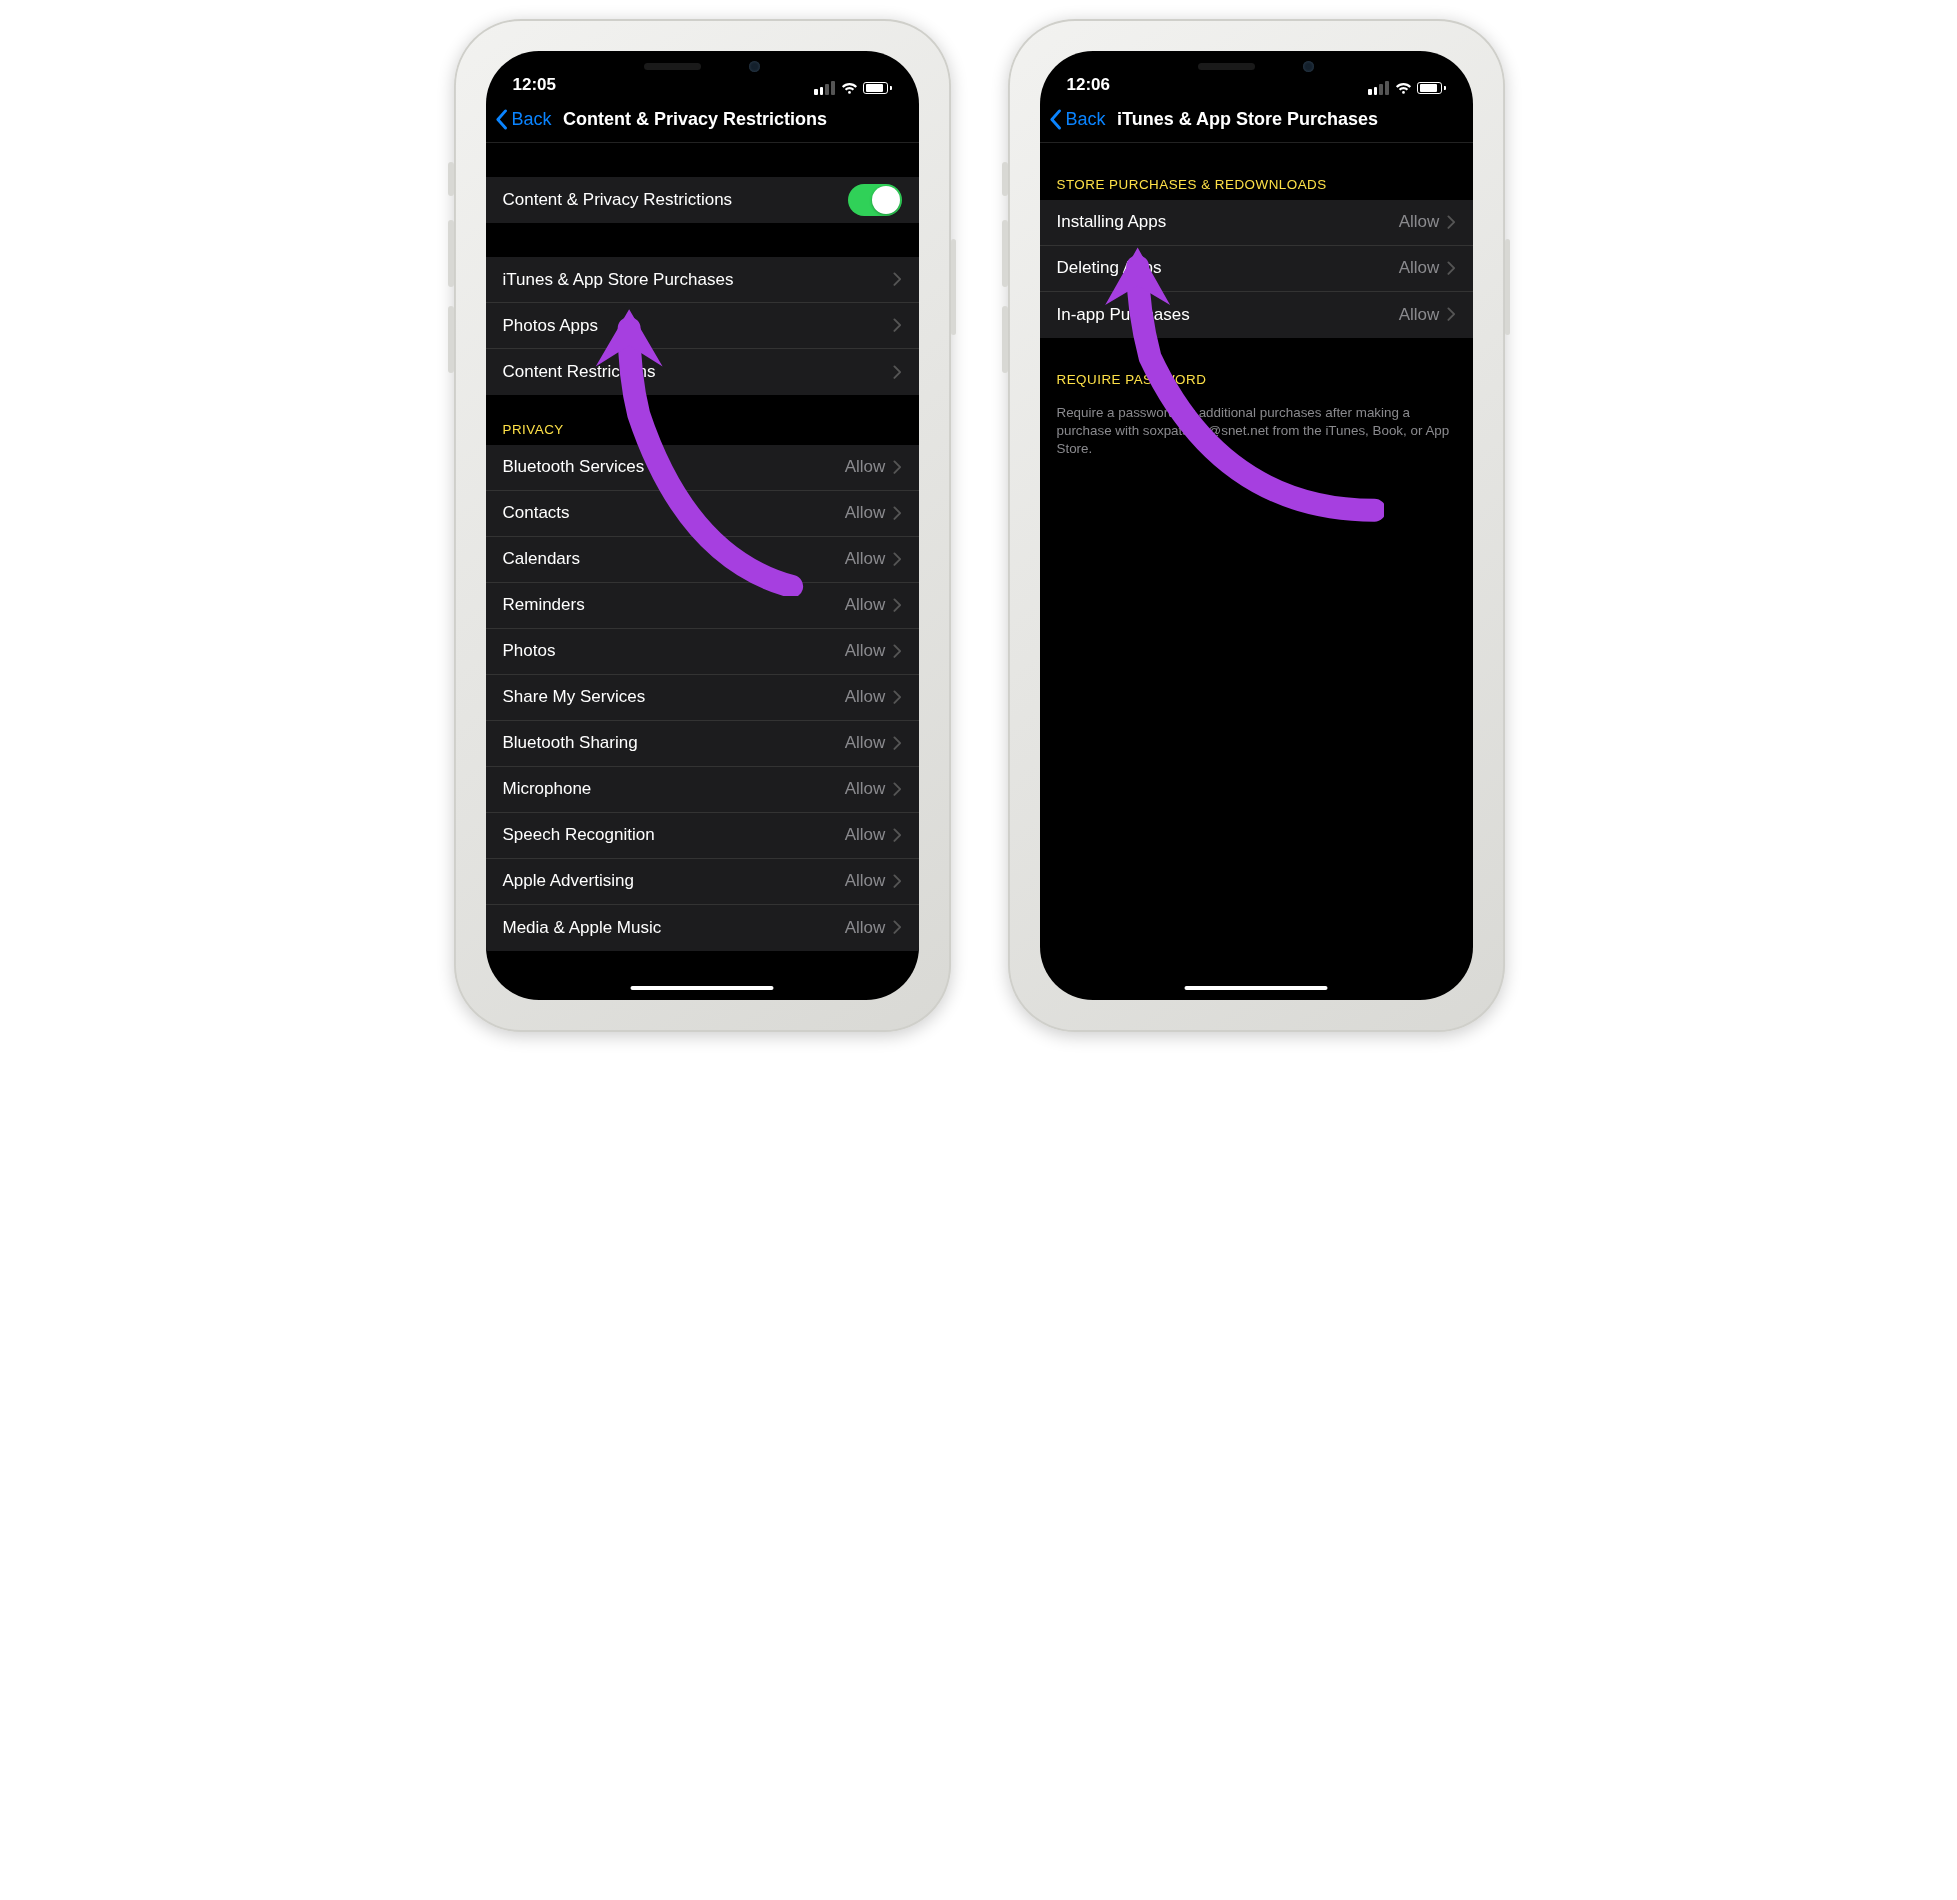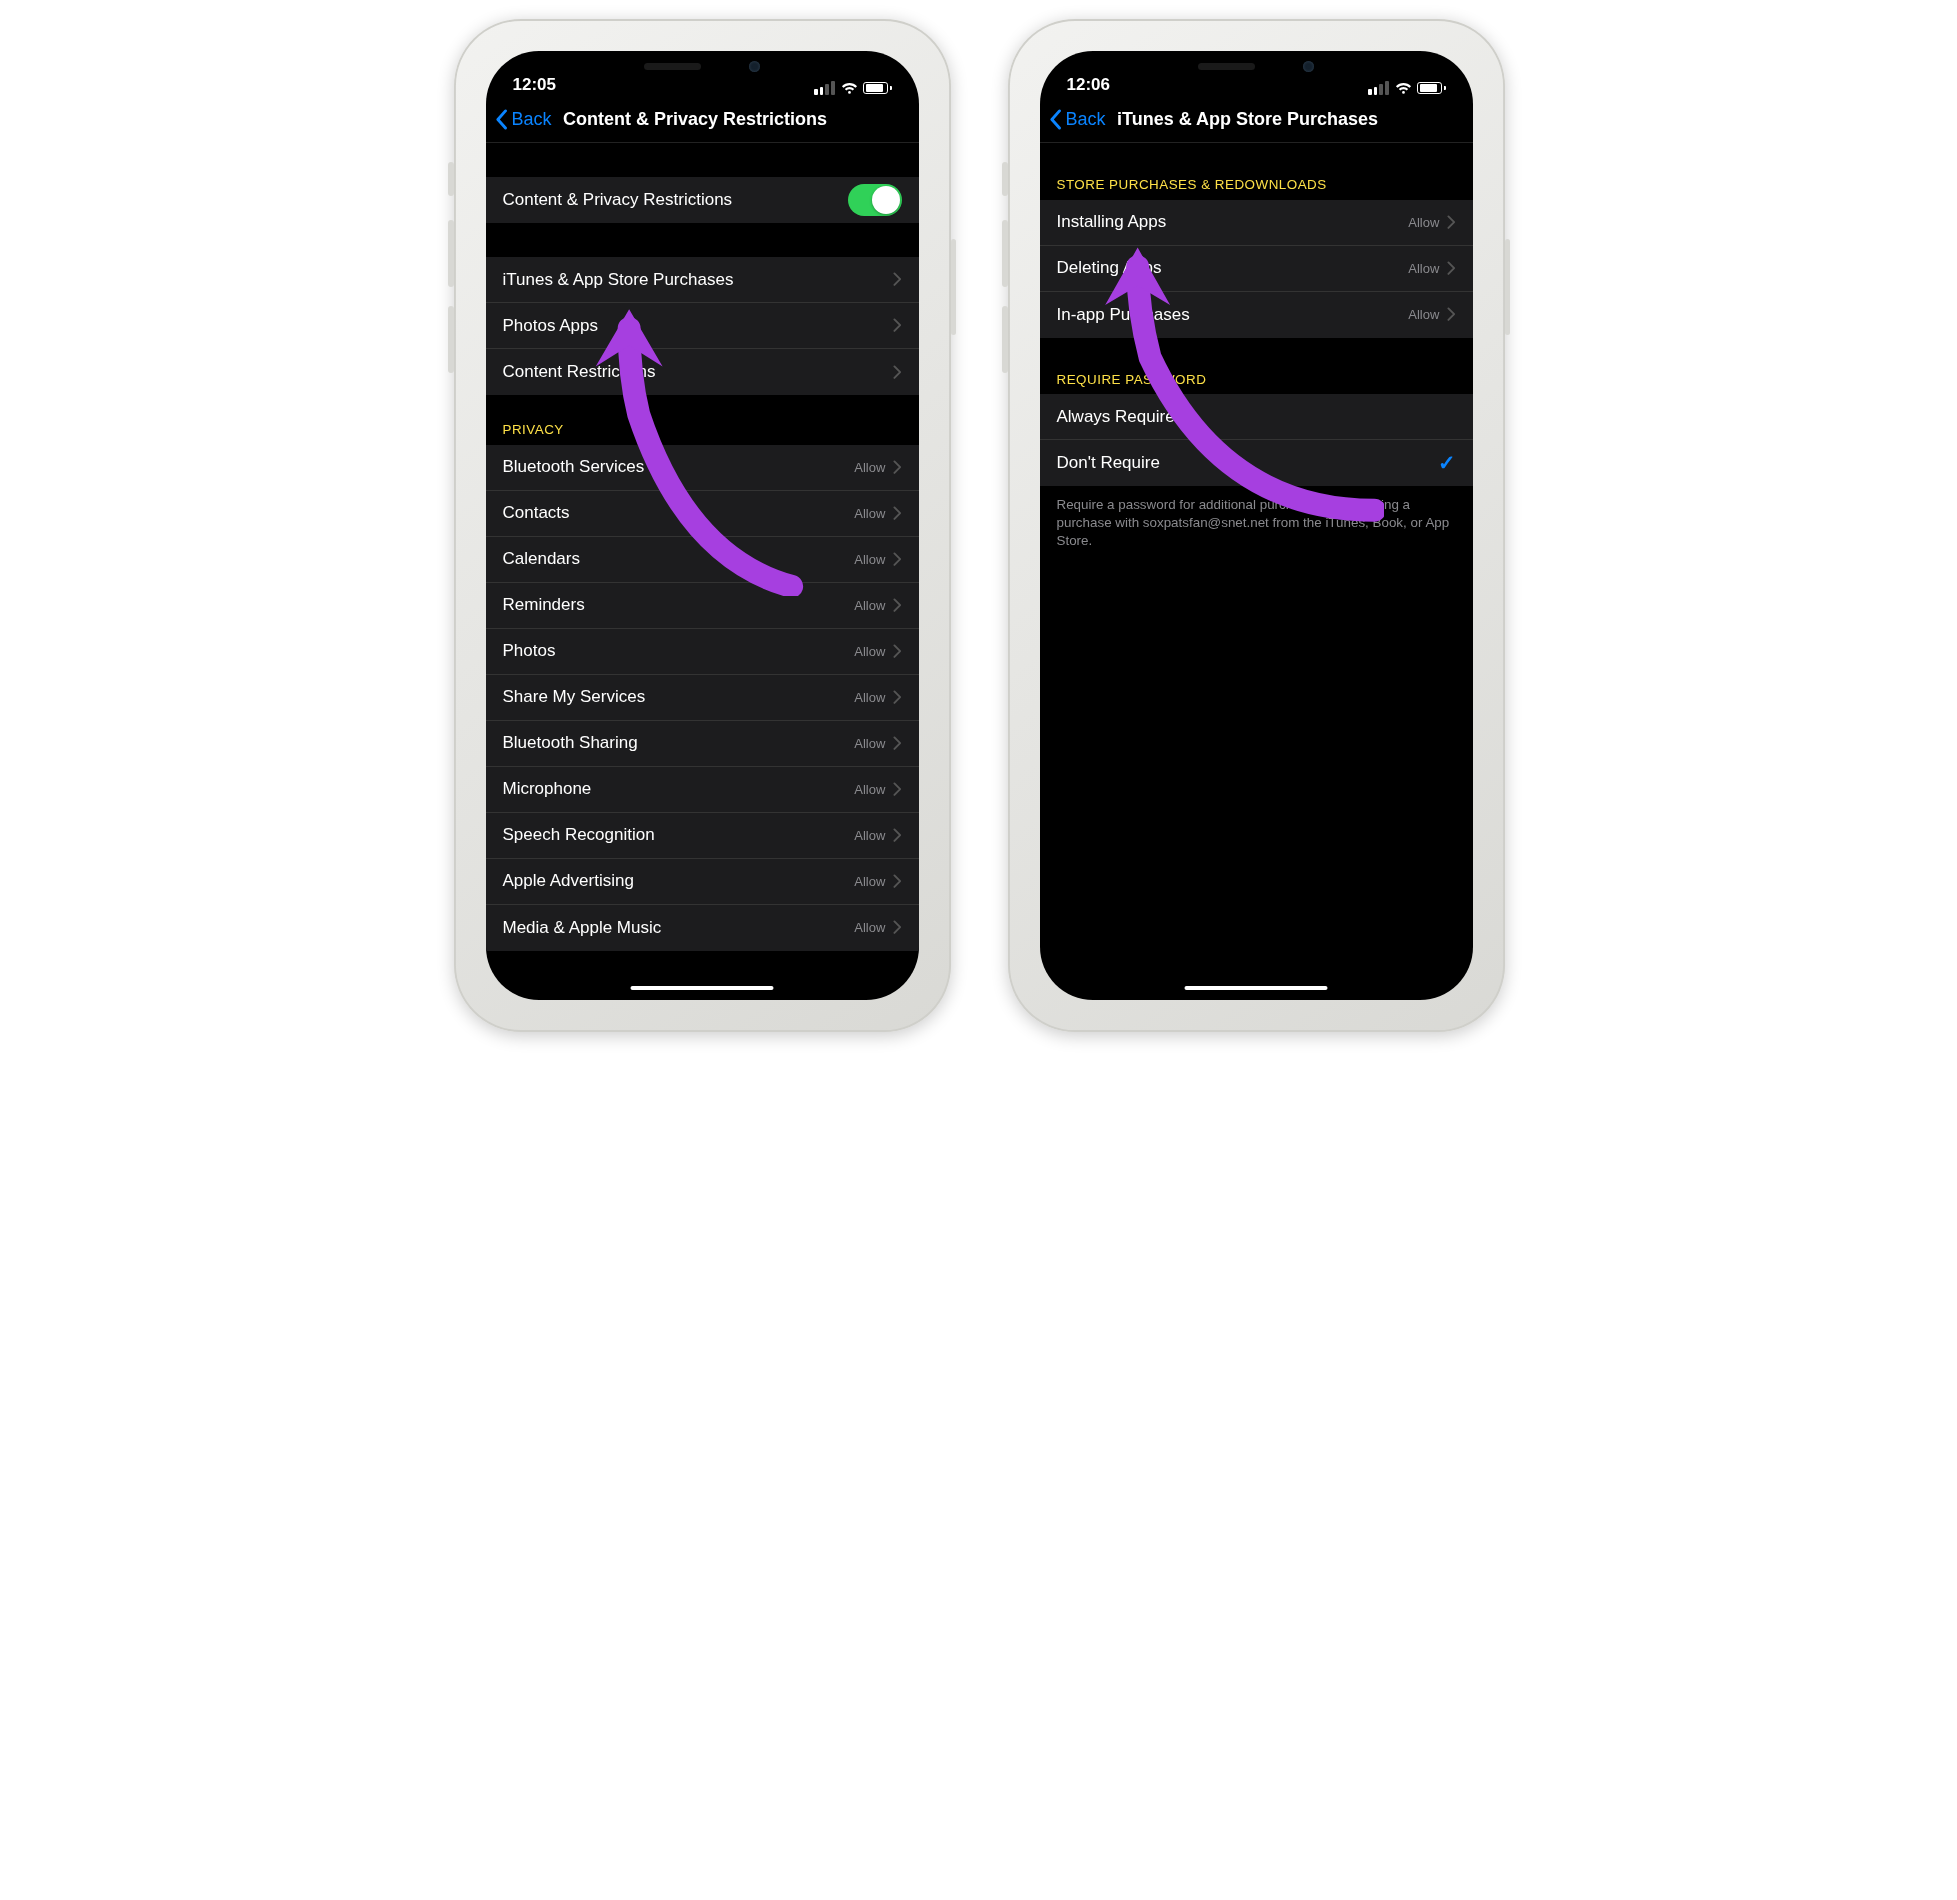--- a/index.html
+++ b/index.html
@@ -88,21 +88,21 @@
   }
   .group{background:#1c1c1e;}
   .group.single .row{border:none;}
   .row{
     display:flex;align-items:center;min-height:46px;
     padding:0 17px;border-bottom:0.5px solid #333;
     font-size:17px;
   }
   .row:last-child{border-bottom:none;}
   .row .label{flex:1;color:#fff;}
-  .row .value{color:#8a8a8e;font-size:13px;margin-right:7.6px;}
+  .row .value{color:#8a8a8e;font-size:17px;margin-right:7.6px;}
   .chev-right{width:8.6px;height:14.3px;flex-shrink:0;}
   .chev-right svg{display:block;}
   
   .toggle{width:54px;height:32px;background:#30d158;border-radius:16.3px;position:relative;}
   .toggle .knob{position:absolute;right:1.9px;top:1.9px;width:28px;height:28px;background:#fff;border-radius:50%;box-shadow:0 1px 2.9px rgba(0,0,0,.3);}
   
   .check{color:#0a84ff;font-size:21px;font-weight:bold;}
   
   .footer-text{font-size:13.4px;color:#8a8a8e;padding:9.6px 17px 0;line-height:1.35;}
   
@@ -379,29 +379,20 @@
             <span class="value">Allow</span>
             <span class="chev-right">
               <svg viewBox="0 0 9 15">
                 <polyline points="1.5,1.5 7.5,7.5 1.5,13.5" fill="none" stroke="#555" stroke-width="2" stroke-linecap="round" stroke-linejoin="round"></polyline>
               </svg>
             </span>
           </div>
         </div>
       <div class="spacer"></div>
       <div class="section-head">REQUIRE PASSWORD</div>
-      <div class="group" id="right-pw">
-          <div class="row">
-            <span class="label">Always Require</span>
-          </div>
-          <div class="row">
-            <span class="label">Don't Require</span>
-            <span class="check">✓</span>
-          </div>
-        </div>
       <div class="footer-text">Require a password for additional purchases after making a purchase with soxpatsfan@snet.net from the iTunes, Book, or App Store.</div>
     </div>
 
     <svg class="arrow" style="left:48px;top:163px;width:296px;height:325px;" viewBox="0 0 310 340">
       <path d="M300 310 Q 140 310 65 150 Q 52 100 52 55" fill="none" stroke="#a63fe0" stroke-width="24" stroke-linecap="round"></path>
       <path d="M52 35 L18 95 L52 75 L86 95 Z" fill="#a63fe0"></path>
     </svg>
 
     <div class="home-ind"></div>
   </div>

